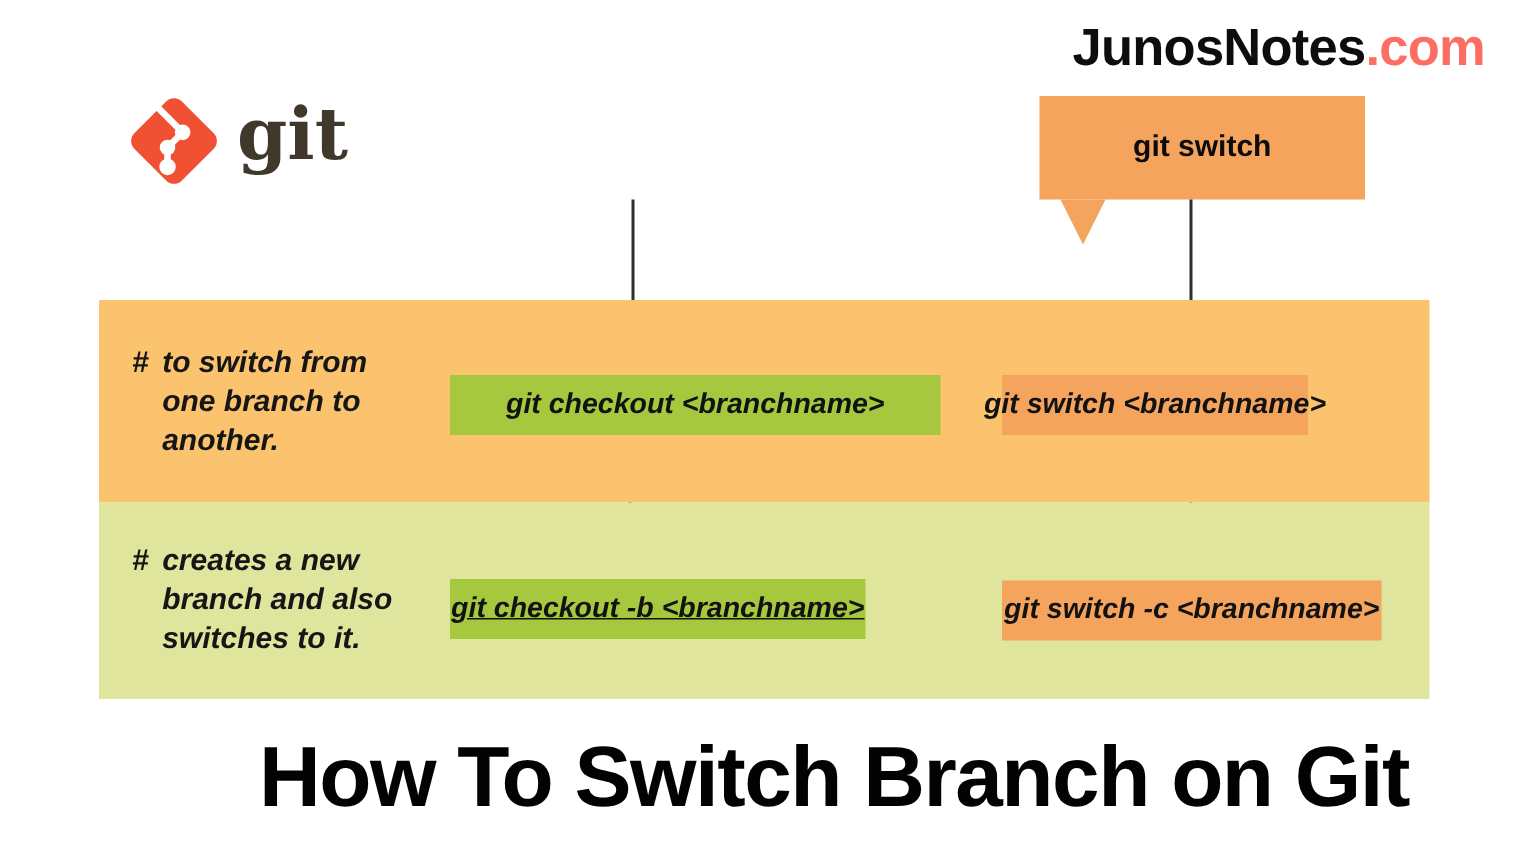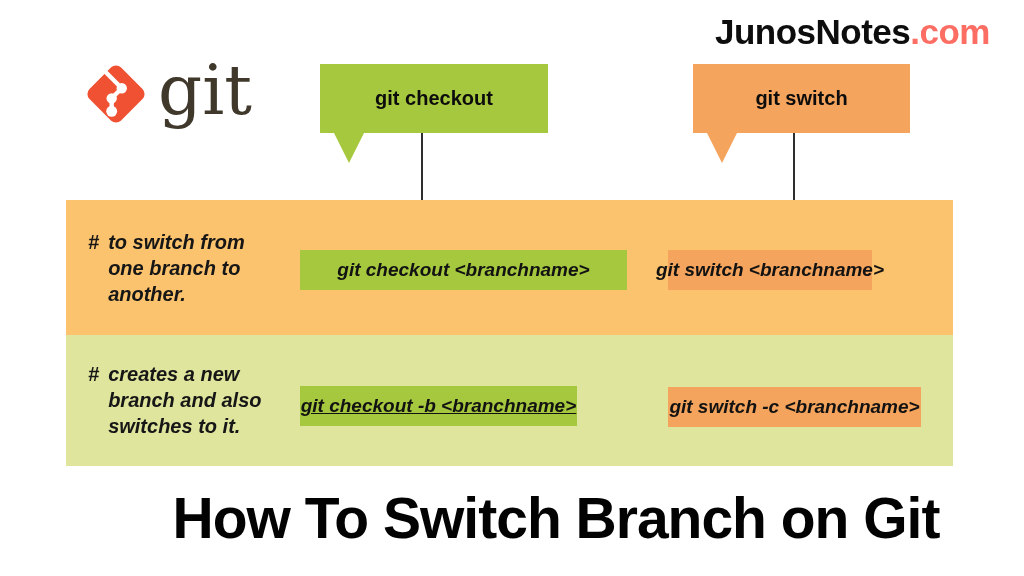--- a/index.html
+++ b/index.html
@@ -5,21 +5,21 @@
   html,body{margin:0;padding:0;background:#e9e9e9;}
   .canvas{
     position:relative;width:1024px;height:576px;margin:0 auto;
     background:#ffffff;overflow:hidden;
     font-family:"Liberation Sans",sans-serif;color:#111;
   }
   
   .git-logo{position:absolute;left:80px;top:56px;display:flex;align-items:center;}
   .git-logo svg{width:72px;height:76px;display:block;}
   .git-word{
-    font-family:"DejaVu Serif",serif;font-weight:normal;font-size:69px;
+    font-family:"DejaVu Serif",serif;font-weight:bold;font-size:48px;
     color:#3f382b;margin-left:6px;line-height:1;transform:translateY(-4px);
   }
   .site-logo{
     position:absolute;right:34px;top:12px;
     font-size:35px;font-weight:bold;letter-spacing:-0.5px;color:#0d0d0d;
     white-space:nowrap;
   }
   
   .bubble{
     position:absolute;height:69px;display:flex;align-items:center;justify-content:center;
@@ -69,24 +69,20 @@
       <circle cx="44" cy="56" r="7.2" fill="#ffffff"></circle>
       <circle cx="44" cy="74" r="7.6" fill="#ffffff"></circle>
     </svg>
     <div class="git-word" style="color: rgb(63, 56, 43);">git</div>
   </div>
 
   <div class="site-logo">
     <span>JunosNotes</span><span style="color: rgb(252, 109, 99);">.com</span>
   </div>
 
-  <div class="bubble" style="left: 320px; top: 64px; width: 228px; background: rgb(166, 200, 62);">
-    <span>git checkout</span>
-    <div class="bubble-tail" style="border-top-color: rgb(166, 200, 62);"></div>
-  </div>
 
   <div class="bubble" style="left: 693px; top: 64px; width: 217px; background: rgb(244, 164, 92);">
     <span>git switch</span>
     <div class="bubble-tail" style="border-top-color: rgb(244, 164, 92);"></div>
   </div>
 
   <div class="arrow" style="left:417px;top:133px;height:117px;">
     <div class="shaft" style="height:109px;"></div>
       <div class="head"></div>
   </div>

